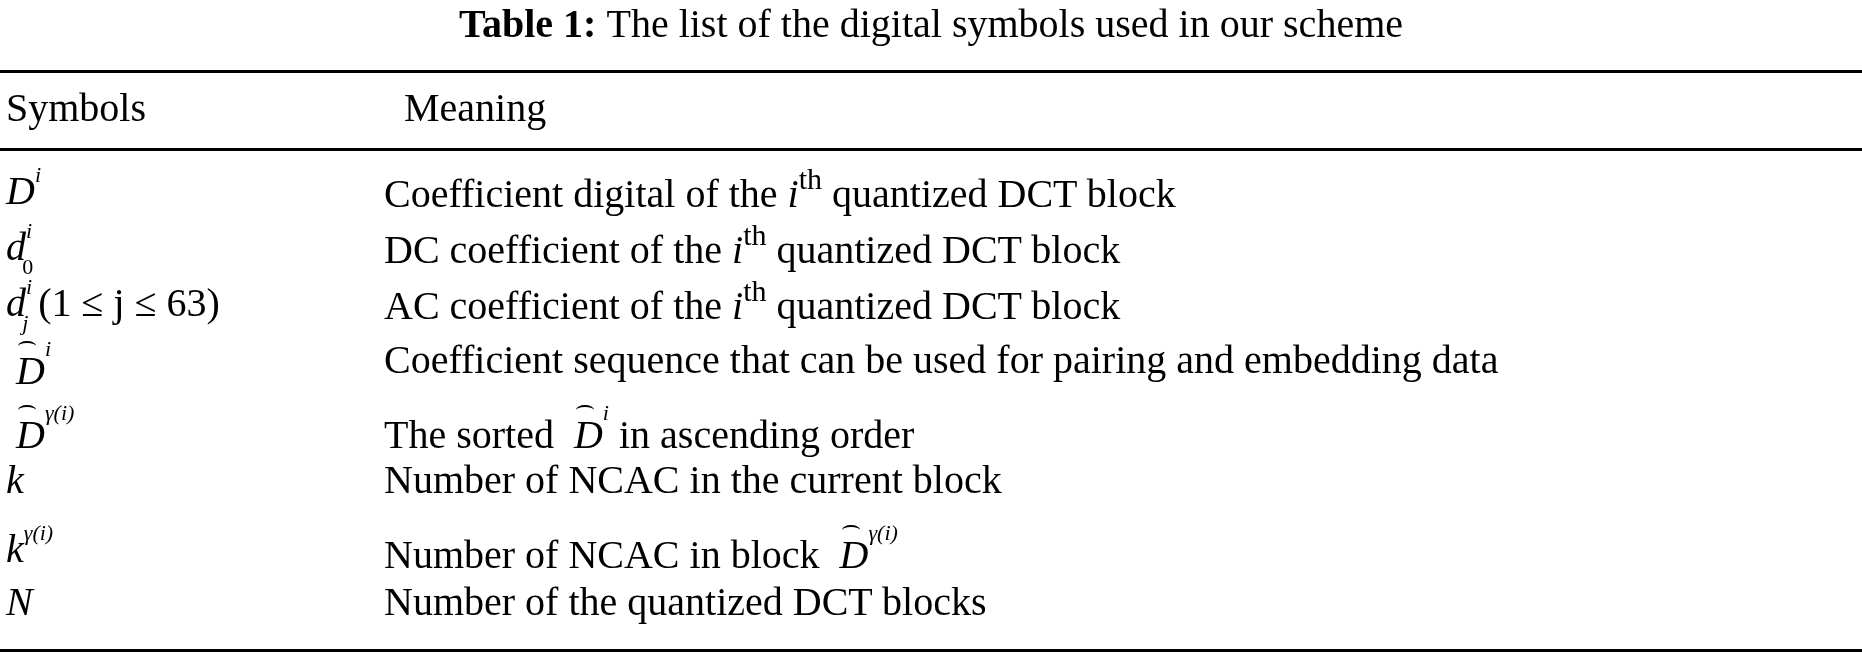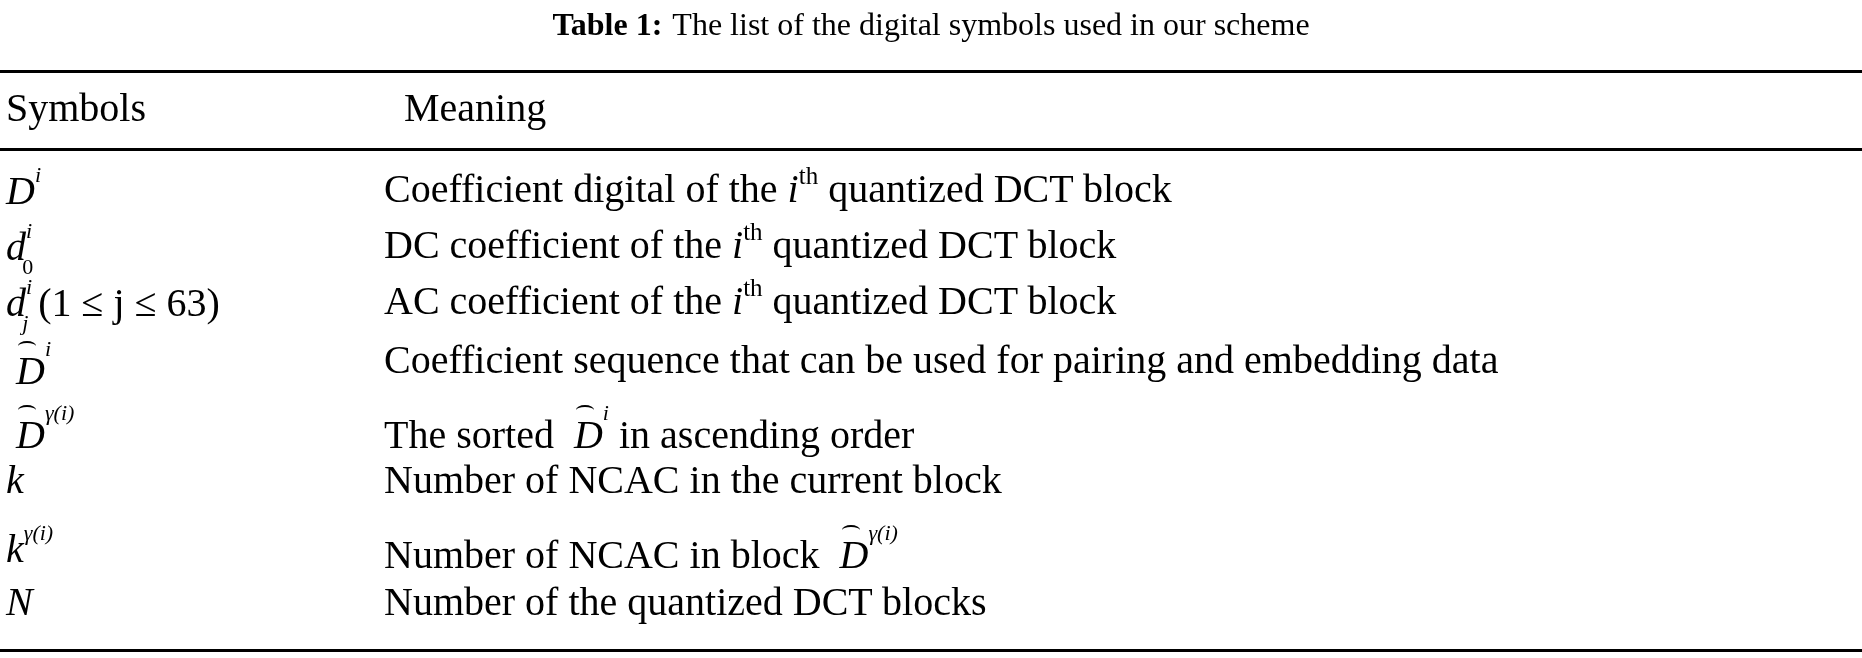--- a/index.html
+++ b/index.html
@@ -1,37 +1,37 @@
 <!DOCTYPE html>
 <html><head>
 <meta charset="utf-8">
 <style>
   html, body { margin:0; padding:0; background:#ffffff; }
   body { width:1862px; height:658px; position:relative; overflow:hidden;
          font-family:"Liberation Serif","DejaVu Serif",serif; color:#000; }
   .title { position:absolute; top:0; left:0; width:1862px; text-align:center;
-           font-size:32px; line-height:48px; }
+           font-size:40px; line-height:48px; }
   .title b { font-weight:bold; margin-right:10px; }
   .rule { position:absolute; left:0; width:1862px; background:#000; }
   .r1 { top:70px; height:3px; }
   .r2 { top:148px; height:3px; }
   .r3 { top:649px; height:3px; }
   .hdr { position:absolute; top:80px; font-size:40px; line-height:56px;text-align:right; }
   .row { position:absolute; left:0; width:1860px; height:56px; font-size:40px; }
   .sym { position:absolute; left:6px; white-space:nowrap; font-style:italic; }
   .sym .up { font-size:22px; vertical-align:22px; font-style:italic; }
   .sym .sub { font-size:22px; vertical-align:-14px; font-style:normal; }
   .sym .subi { font-size:22px; vertical-align:-14px; font-style:italic; }
   .sym .rom { font-style:normal; }
   .hat { position:relative; display:inline-block; padding-left:10px; }
   .hat::before { content:""; position:absolute; left:12px; top:-6px; width:18px; height:8px;
                  border-top:2px solid #000; border-radius:50% 50% 0 0; }
   .mean { position:absolute; left:384px; white-space:nowrap; }
   .mean .it { font-style:italic; }
-  .mean .sup { font-size:25px; vertical-align:18px; }
+  .mean .sup { font-size:30px; vertical-align:18px; }
   .mean .supi { font-size:22px; vertical-align:22px; font-style:italic; }
 </style>
 </head>
 <body>
 
 <div class="title">
   <b>Table 1:</b><span>The list of the digital symbols used in our scheme</span>
 </div>
 
 <div class="rule r1"></div>

